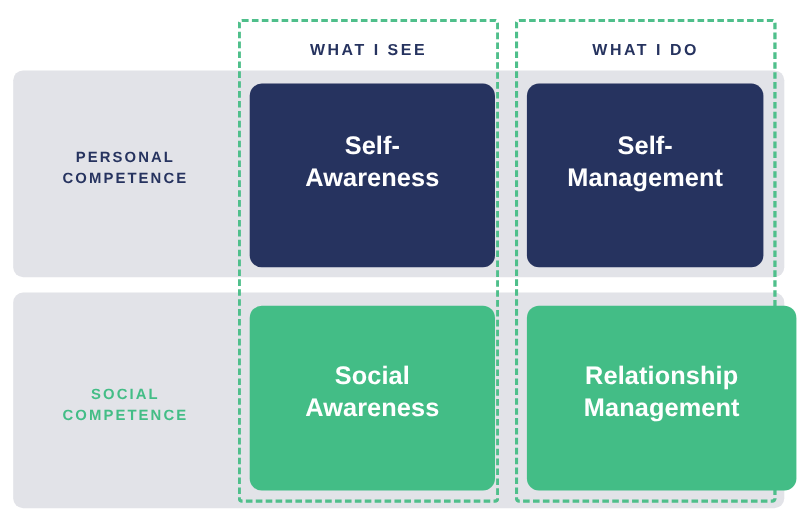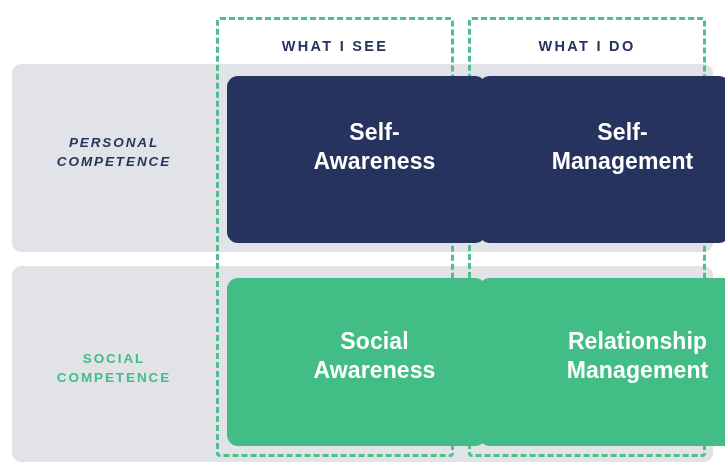--- a/index.html
+++ b/index.html
@@ -71,21 +71,20 @@
     text-align: center;
     font-size: 13.5px;
     font-weight: bold;
     letter-spacing: 1.9px;
     line-height: 19px;
     z-index: 4;
   }
   #row-label-personal {
     top: 133px;
     color: #26335F;
-    font-style: italic;
   }
   #row-label-social {
     top: 349px;
     color: #43BD86;
   }
   .row-label .line { display: block; white-space: nowrap; }
 
   
   .card {
     position: absolute;
@@ -93,21 +92,20 @@
     display: flex;
     align-items: center;
     justify-content: center;
     text-align: center;
     color: #ffffff;
     font-weight: bold;
     font-size: 23px;
     line-height: 29px;
     letter-spacing: 0.1px;
     z-index: 5;
-    padding-left: 36px;
   }
   .card .line { display: block; white-space: nowrap; }
 
   .card-navy  { background: #26335F; }
   .card-green { background: #43BD86; }
 
   #card-self-awareness       { left: 227px; top: 76px;  width: 223px; height: 167px; }
   #card-self-management      { left: 479px; top: 76px;  width: 215px; height: 167px; }
   #card-social-awareness     { left: 227px; top: 278px; width: 223px; height: 168px; }
   #card-relationship-mgmt    { left: 479px; top: 278px; width: 245px; height: 168px; }

